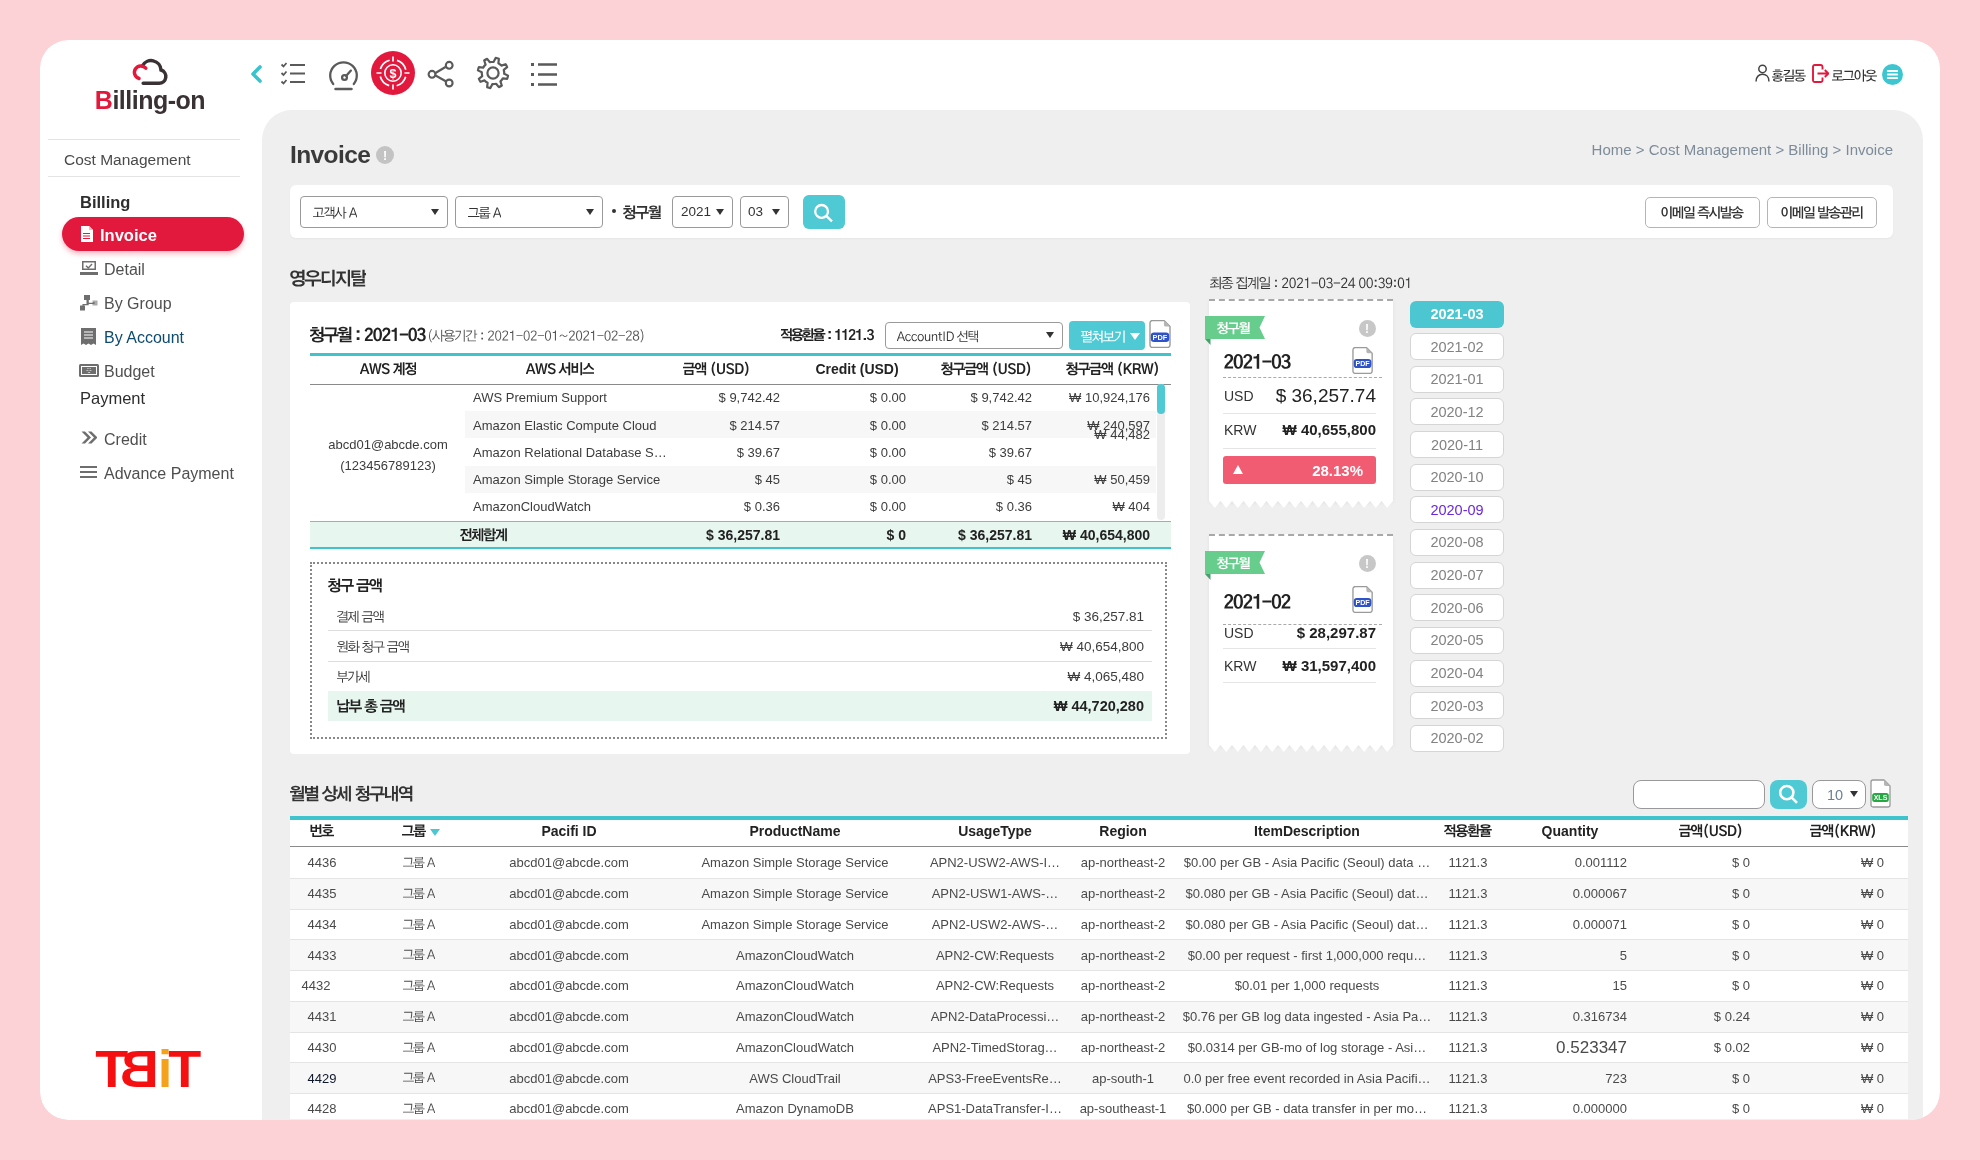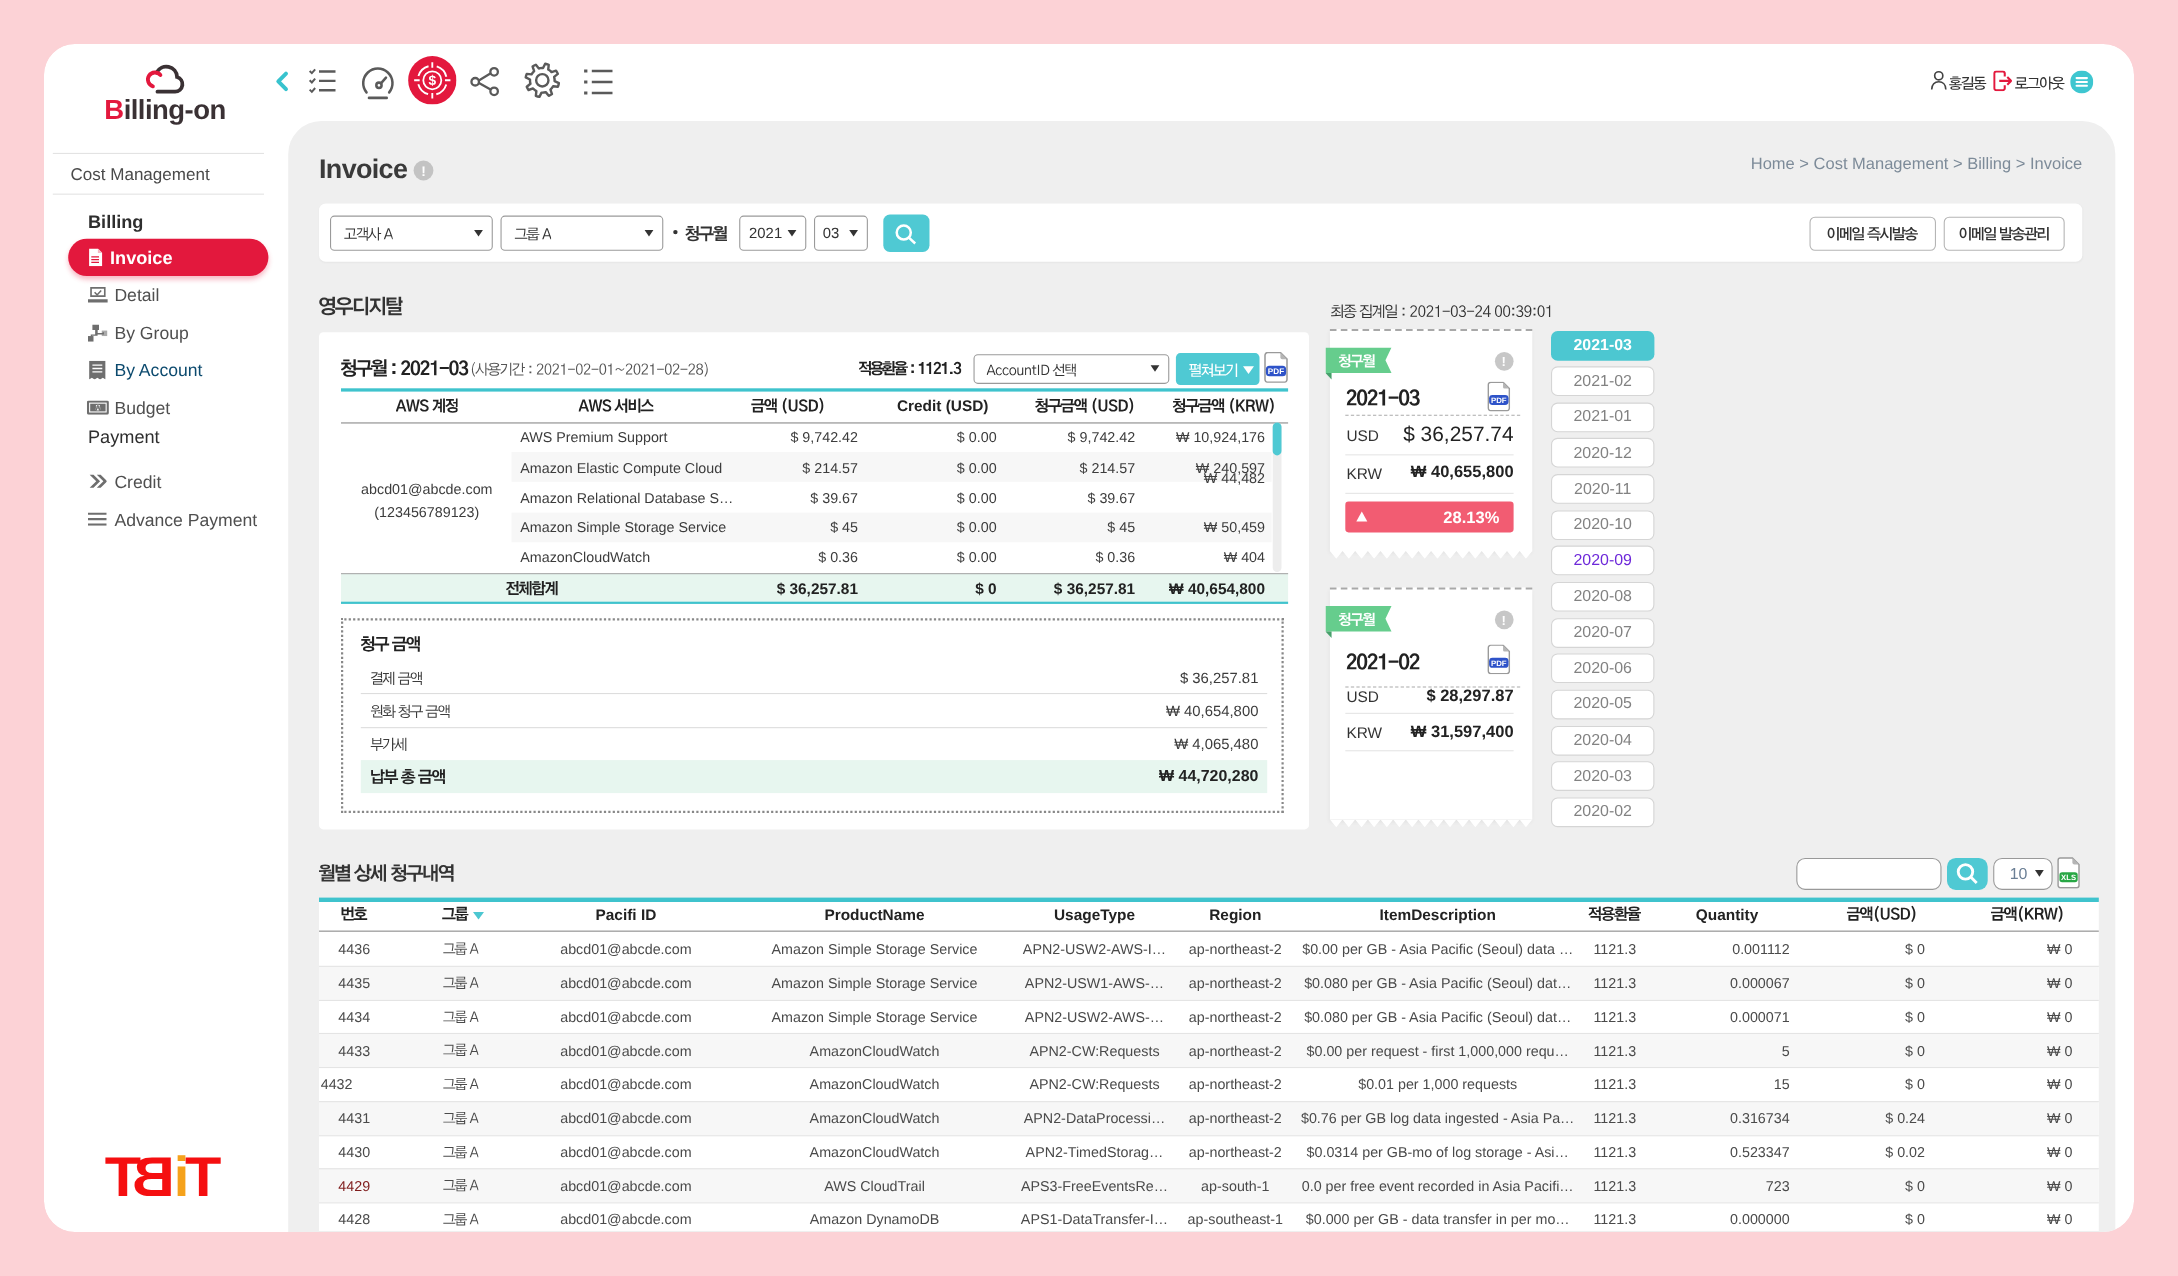--- a/index.html
+++ b/index.html
@@ -485,21 +485,21 @@
 <div style="position:absolute;top:947.7px;font-size:13px;font-weight:400;color:#4a4a4a;white-space:nowrap;font-family:'Liberation Sans',sans-serif;line-height:16px;left:569.0px;transform:translateX(-50%)">abcd01@abcde.com</div>
 <div style="position:absolute;top:947.7px;font-size:13px;font-weight:400;color:#4a4a4a;white-space:nowrap;font-family:'Liberation Sans',sans-serif;line-height:16px;left:795.0px;transform:translateX(-50%)">AmazonCloudWatch</div>
 <div style="position:absolute;top:947.7px;font-size:13px;font-weight:400;color:#4a4a4a;white-space:nowrap;font-family:'Liberation Sans',sans-serif;line-height:16px;left:995.0px;transform:translateX(-50%)">APN2-CW:Requests</div>
 <div style="position:absolute;top:947.7px;font-size:13px;font-weight:400;color:#4a4a4a;white-space:nowrap;font-family:'Liberation Sans',sans-serif;line-height:16px;left:1123.0px;transform:translateX(-50%)">ap-northeast-2</div>
 <div style="position:absolute;top:947.7px;font-size:13px;font-weight:400;color:#4a4a4a;white-space:nowrap;font-family:'Liberation Sans',sans-serif;line-height:16px;left:1307.0px;transform:translateX(-50%)">$0.00 per request - first 1,000,000 requ…</div>
 <div style="position:absolute;top:947.7px;font-size:13px;font-weight:400;color:#4a4a4a;white-space:nowrap;font-family:'Liberation Sans',sans-serif;line-height:16px;left:1468.0px;transform:translateX(-50%)">1121.3</div>
 <div style="position:absolute;top:947.7px;font-size:13px;font-weight:400;color:#4a4a4a;white-space:nowrap;font-family:'Liberation Sans',sans-serif;line-height:16px;right:353.0px">5</div>
 <div style="position:absolute;top:947.7px;font-size:13px;font-weight:400;color:#4a4a4a;white-space:nowrap;font-family:'Liberation Sans',sans-serif;line-height:16px;right:230.0px">$ 0</div>
 <div style="position:absolute;top:947.7px;font-size:13px;font-weight:400;color:#4a4a4a;white-space:nowrap;font-family:'Liberation Sans',sans-serif;line-height:16px;right:96.0px">₩ 0</div>
 <div style="position:absolute;left:290px;top:970.0px;width:1618px;height:1px;background:#e4e4e4"></div>
-<div style="position:absolute;top:978.4px;font-size:13px;font-weight:400;color:#4a4a4a;white-space:nowrap;font-family:'Liberation Sans',sans-serif;line-height:16px;left:306px;transform:translateX(-50%)">4432</div>
+<div style="position:absolute;top:978.4px;font-size:13px;font-weight:400;color:#4a4a4a;white-space:nowrap;font-family:'Liberation Sans',sans-serif;line-height:16px;left:316px;transform:translateX(-50%)">4432</div>
 <div style="position:absolute;left:403.0px;top:977.2px;width:32.1px;height:17.6px"><svg width="32.1" height="17.6" viewBox="0 -13.0 32.1 17.6">
         <path fill="#4a4a4a" d="M1.1 -8.3V-9.2H9.3Q9.3 -5.7 8.6 -2.5H7.6Q7.9 -4.0 8.1 -5.6Q8.3 -7.2 8.3 -8.3ZM-0.4 -0.5V-1.3H10.9V-0.5ZM12.0 -5.6V-8.2H18.9V-9.4H11.9V-10.1H19.9V-7.5H12.9V-6.3H20.1V-5.6ZM10.2 -3.7V-4.5H21.6V-3.7H16.4V-2.3H15.4V-3.7ZM12.0 1.0V-2.8H12.9V-1.8H18.9V-2.8H19.9V1.0ZM12.9 0.2H18.9V-1.1H12.9ZM26.4 -3.6H30.0L28.8 -6.8Q28.7 -7.0 28.5 -7.7Q28.3 -8.3 28.2 -8.6H28.1Q27.6 -7.0 27.5 -6.8ZM24.0 0.0 27.5 -9.5H28.8L32.3 0.0H31.2L30.3 -2.7H26.1L25.1 0.0Z"></path>
       </svg></div>
 <div style="position:absolute;top:978.4px;font-size:13px;font-weight:400;color:#4a4a4a;white-space:nowrap;font-family:'Liberation Sans',sans-serif;line-height:16px;left:569.0px;transform:translateX(-50%)">abcd01@abcde.com</div>
 <div style="position:absolute;top:978.4px;font-size:13px;font-weight:400;color:#4a4a4a;white-space:nowrap;font-family:'Liberation Sans',sans-serif;line-height:16px;left:795.0px;transform:translateX(-50%)">AmazonCloudWatch</div>
 <div style="position:absolute;top:978.4px;font-size:13px;font-weight:400;color:#4a4a4a;white-space:nowrap;font-family:'Liberation Sans',sans-serif;line-height:16px;left:995.0px;transform:translateX(-50%)">APN2-CW:Requests</div>
 <div style="position:absolute;top:978.4px;font-size:13px;font-weight:400;color:#4a4a4a;white-space:nowrap;font-family:'Liberation Sans',sans-serif;line-height:16px;left:1123.0px;transform:translateX(-50%)">ap-northeast-2</div>
 <div style="position:absolute;top:978.4px;font-size:13px;font-weight:400;color:#4a4a4a;white-space:nowrap;font-family:'Liberation Sans',sans-serif;line-height:16px;left:1307.0px;transform:translateX(-50%)">$0.01 per 1,000 requests</div>
 <div style="position:absolute;top:978.4px;font-size:13px;font-weight:400;color:#4a4a4a;white-space:nowrap;font-family:'Liberation Sans',sans-serif;line-height:16px;left:1468.0px;transform:translateX(-50%)">1121.3</div>
 <div style="position:absolute;top:978.4px;font-size:13px;font-weight:400;color:#4a4a4a;white-space:nowrap;font-family:'Liberation Sans',sans-serif;line-height:16px;right:353.0px">15</div>
@@ -524,26 +524,26 @@
 <div style="position:absolute;top:1039.9px;font-size:13px;font-weight:400;color:#4a4a4a;white-space:nowrap;font-family:'Liberation Sans',sans-serif;line-height:16px;left:322.0px;transform:translateX(-50%)">4430</div>
 <div style="position:absolute;left:403.0px;top:1038.7px;width:32.1px;height:17.6px"><svg width="32.1" height="17.6" viewBox="0 -13.0 32.1 17.6">
         <path fill="#4a4a4a" d="M1.1 -8.3V-9.2H9.3Q9.3 -5.7 8.6 -2.5H7.6Q7.9 -4.0 8.1 -5.6Q8.3 -7.2 8.3 -8.3ZM-0.4 -0.5V-1.3H10.9V-0.5ZM12.0 -5.6V-8.2H18.9V-9.4H11.9V-10.1H19.9V-7.5H12.9V-6.3H20.1V-5.6ZM10.2 -3.7V-4.5H21.6V-3.7H16.4V-2.3H15.4V-3.7ZM12.0 1.0V-2.8H12.9V-1.8H18.9V-2.8H19.9V1.0ZM12.9 0.2H18.9V-1.1H12.9ZM26.4 -3.6H30.0L28.8 -6.8Q28.7 -7.0 28.5 -7.7Q28.3 -8.3 28.2 -8.6H28.1Q27.6 -7.0 27.5 -6.8ZM24.0 0.0 27.5 -9.5H28.8L32.3 0.0H31.2L30.3 -2.7H26.1L25.1 0.0Z"></path>
       </svg></div>
 <div style="position:absolute;top:1039.9px;font-size:13px;font-weight:400;color:#4a4a4a;white-space:nowrap;font-family:'Liberation Sans',sans-serif;line-height:16px;left:569.0px;transform:translateX(-50%)">abcd01@abcde.com</div>
 <div style="position:absolute;top:1039.9px;font-size:13px;font-weight:400;color:#4a4a4a;white-space:nowrap;font-family:'Liberation Sans',sans-serif;line-height:16px;left:795.0px;transform:translateX(-50%)">AmazonCloudWatch</div>
 <div style="position:absolute;top:1039.9px;font-size:13px;font-weight:400;color:#4a4a4a;white-space:nowrap;font-family:'Liberation Sans',sans-serif;line-height:16px;left:995.0px;transform:translateX(-50%)">APN2-TimedStorag…</div>
 <div style="position:absolute;top:1039.9px;font-size:13px;font-weight:400;color:#4a4a4a;white-space:nowrap;font-family:'Liberation Sans',sans-serif;line-height:16px;left:1123.0px;transform:translateX(-50%)">ap-northeast-2</div>
 <div style="position:absolute;top:1039.9px;font-size:13px;font-weight:400;color:#4a4a4a;white-space:nowrap;font-family:'Liberation Sans',sans-serif;line-height:16px;left:1307.0px;transform:translateX(-50%)">$0.0314 per GB-mo of log storage - Asi…</div>
 <div style="position:absolute;top:1039.9px;font-size:13px;font-weight:400;color:#4a4a4a;white-space:nowrap;font-family:'Liberation Sans',sans-serif;line-height:16px;left:1468.0px;transform:translateX(-50%)">1121.3</div>
-<div style="position:absolute;top:1039.9px;font-size:13px;font-weight:400;color:#4a4a4a;white-space:nowrap;font-family:'Liberation Sans',sans-serif;line-height:16px;right:353.0px">0.523347</div>
+<div style="position:absolute;top:1039.9px;font-size:17px;font-weight:400;color:#4a4a4a;white-space:nowrap;font-family:'Liberation Sans',sans-serif;line-height:16px;right:353.0px">0.523347</div>
 <div style="position:absolute;top:1039.9px;font-size:13px;font-weight:400;color:#4a4a4a;white-space:nowrap;font-family:'Liberation Sans',sans-serif;line-height:16px;right:230.0px">$ 0.02</div>
 <div style="position:absolute;top:1039.9px;font-size:13px;font-weight:400;color:#4a4a4a;white-space:nowrap;font-family:'Liberation Sans',sans-serif;line-height:16px;right:96.0px">₩ 0</div>
 <div style="position:absolute;left:290px;top:1062.2px;width:1618px;height:30.8px;background:#f7f7f7"></div>
 <div style="position:absolute;left:290px;top:1062.2px;width:1618px;height:1px;background:#e4e4e4"></div>
-<div style="position:absolute;top:1070.7px;font-size:13px;font-weight:400;color:#7f1d1d;white-space:nowrap;font-family:'Liberation Sans',sans-serif;line-height:16px;left:322.0px;transform:translateX(-50%)">4429</div>
+<div style="position:absolute;top:1070.7px;font-size:13px;font-weight:400;color:#0f172a;white-space:nowrap;font-family:'Liberation Sans',sans-serif;line-height:16px;left:322.0px;transform:translateX(-50%)">4429</div>
 <div style="position:absolute;left:403.0px;top:1069.4px;width:32.1px;height:17.6px"><svg width="32.1" height="17.6" viewBox="0 -13.0 32.1 17.6">
         <path fill="#4a4a4a" d="M1.1 -8.3V-9.2H9.3Q9.3 -5.7 8.6 -2.5H7.6Q7.9 -4.0 8.1 -5.6Q8.3 -7.2 8.3 -8.3ZM-0.4 -0.5V-1.3H10.9V-0.5ZM12.0 -5.6V-8.2H18.9V-9.4H11.9V-10.1H19.9V-7.5H12.9V-6.3H20.1V-5.6ZM10.2 -3.7V-4.5H21.6V-3.7H16.4V-2.3H15.4V-3.7ZM12.0 1.0V-2.8H12.9V-1.8H18.9V-2.8H19.9V1.0ZM12.9 0.2H18.9V-1.1H12.9ZM26.4 -3.6H30.0L28.8 -6.8Q28.7 -7.0 28.5 -7.7Q28.3 -8.3 28.2 -8.6H28.1Q27.6 -7.0 27.5 -6.8ZM24.0 0.0 27.5 -9.5H28.8L32.3 0.0H31.2L30.3 -2.7H26.1L25.1 0.0Z"></path>
       </svg></div>
 <div style="position:absolute;top:1070.7px;font-size:13px;font-weight:400;color:#4a4a4a;white-space:nowrap;font-family:'Liberation Sans',sans-serif;line-height:16px;left:569.0px;transform:translateX(-50%)">abcd01@abcde.com</div>
 <div style="position:absolute;top:1070.7px;font-size:13px;font-weight:400;color:#4a4a4a;white-space:nowrap;font-family:'Liberation Sans',sans-serif;line-height:16px;left:795.0px;transform:translateX(-50%)">AWS CloudTrail</div>
 <div style="position:absolute;top:1070.7px;font-size:13px;font-weight:400;color:#4a4a4a;white-space:nowrap;font-family:'Liberation Sans',sans-serif;line-height:16px;left:995.0px;transform:translateX(-50%)">APS3-FreeEventsRe…</div>
 <div style="position:absolute;top:1070.7px;font-size:13px;font-weight:400;color:#4a4a4a;white-space:nowrap;font-family:'Liberation Sans',sans-serif;line-height:16px;left:1123.0px;transform:translateX(-50%)">ap-south-1</div>
 <div style="position:absolute;top:1070.7px;font-size:13px;font-weight:400;color:#4a4a4a;white-space:nowrap;font-family:'Liberation Sans',sans-serif;line-height:16px;left:1307.0px;transform:translateX(-50%)">0.0 per free event recorded in Asia Pacifi…</div>
 <div style="position:absolute;top:1070.7px;font-size:13px;font-weight:400;color:#4a4a4a;white-space:nowrap;font-family:'Liberation Sans',sans-serif;line-height:16px;left:1468.0px;transform:translateX(-50%)">1121.3</div>
 <div style="position:absolute;top:1070.7px;font-size:13px;font-weight:400;color:#4a4a4a;white-space:nowrap;font-family:'Liberation Sans',sans-serif;line-height:16px;right:353.0px">723</div>

